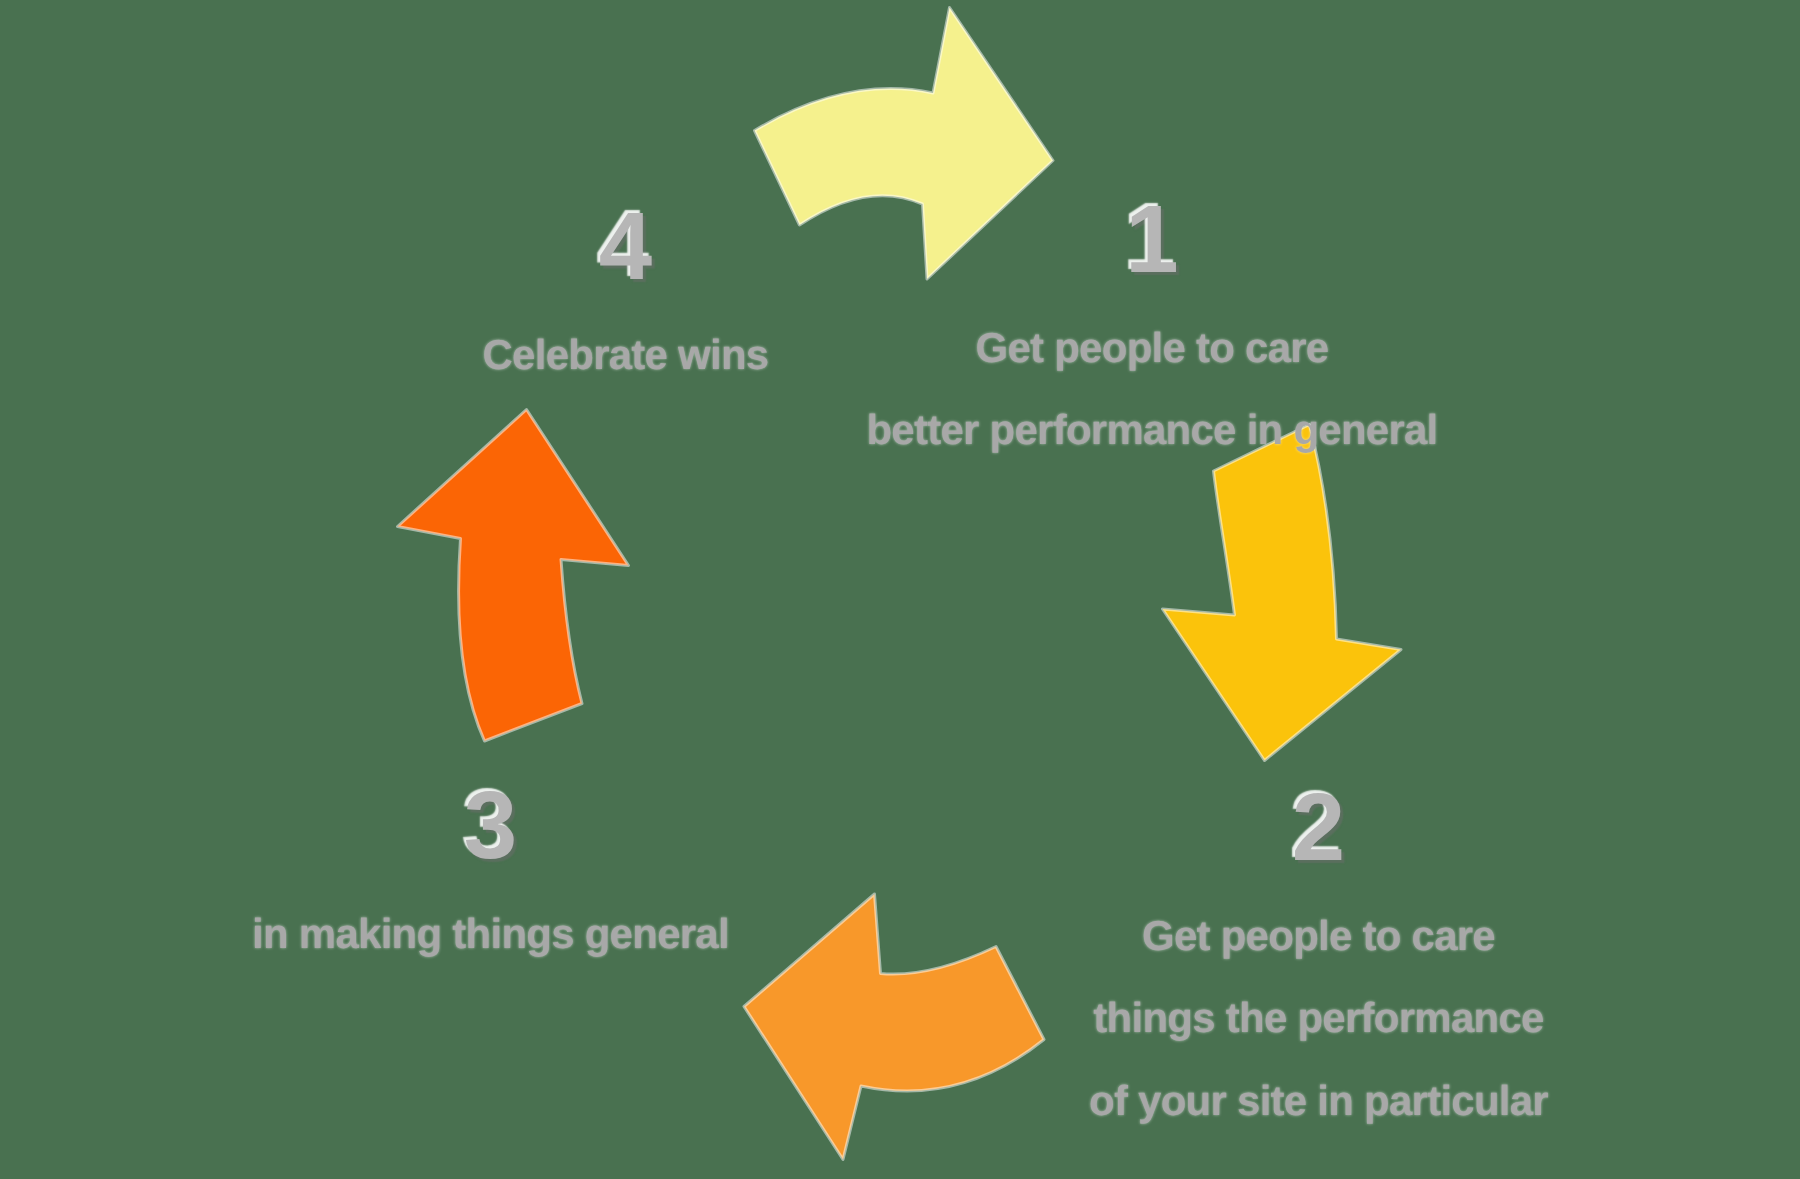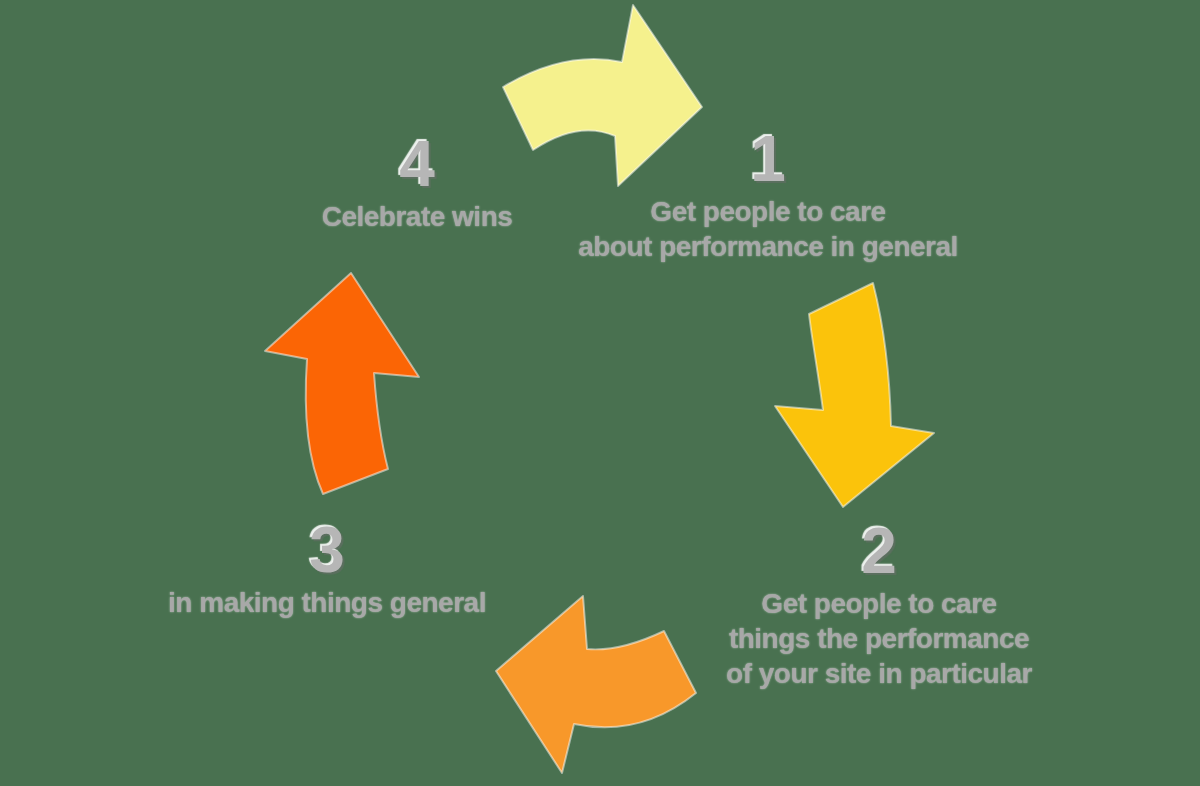--- a/index.html
+++ b/index.html
@@ -37,38 +37,39 @@
     color:var(--number-text);
     text-shadow:-2px -2px 1px rgba(255,255,255,.9), 2px 2px 1px rgba(110,110,110,.5);
   }
   .line{
     font-size:28px;
     font-weight:bold;
     line-height:35px;
     letter-spacing:-0.5px;
     color:var(--label-text);
     text-shadow:0 0 2px rgba(255,255,255,.55);
+    margin-top:20px;
   }
 </style>
 </head>
 <body>
 
 <div class="canvas">
 
   <svg class="arrows-layer" viewBox="0 0 1200 786" xmlns="http://www.w3.org/2000/svg">
     <path d="M 503,87 Q 565,50 622,62 L 633,5 L 702,107 L 618,186 L 615,136 Q 578,120 533,150 Z" fill="#F5F18D"></path>
     <path d="M 809,314 L 873,283 C 885,330 890,380 891,426 L 934,433 L 843,507 L 775,406 L 823,410 C 818,372 812,340 809,314 Z" fill="#FBC30B"></path>
     <path d="M 583,596 L 496,671 L 562,773 L 574,724 Q 640,738 696,693 L 664,631 Q 620,652 587,649 Z" fill="#F8982A"></path>
     <path d="M 351,273 L 419,377 L 374,373 Q 378,430 388,469 L 323,494 Q 301,445 307,359 L 265,351 Z" fill="#FB6505"></path>
   </svg>
 
   <div class="step" style="left:768px;top:124px">
     <div class="num">1</div>
     <div class="line">Get people to care</div>
-    <div class="line">about performance in general</div>
+    <div class="line">better performance in general</div>
   </div>
 
   <div class="step" style="left:879px;top:516px">
     <div class="num">2</div>
     <div class="line">Get people to care</div>
     <div class="line">things the performance</div>
     <div class="line">of your site in particular</div>
   </div>
 
   <div class="step" style="left:327px;top:515px">

